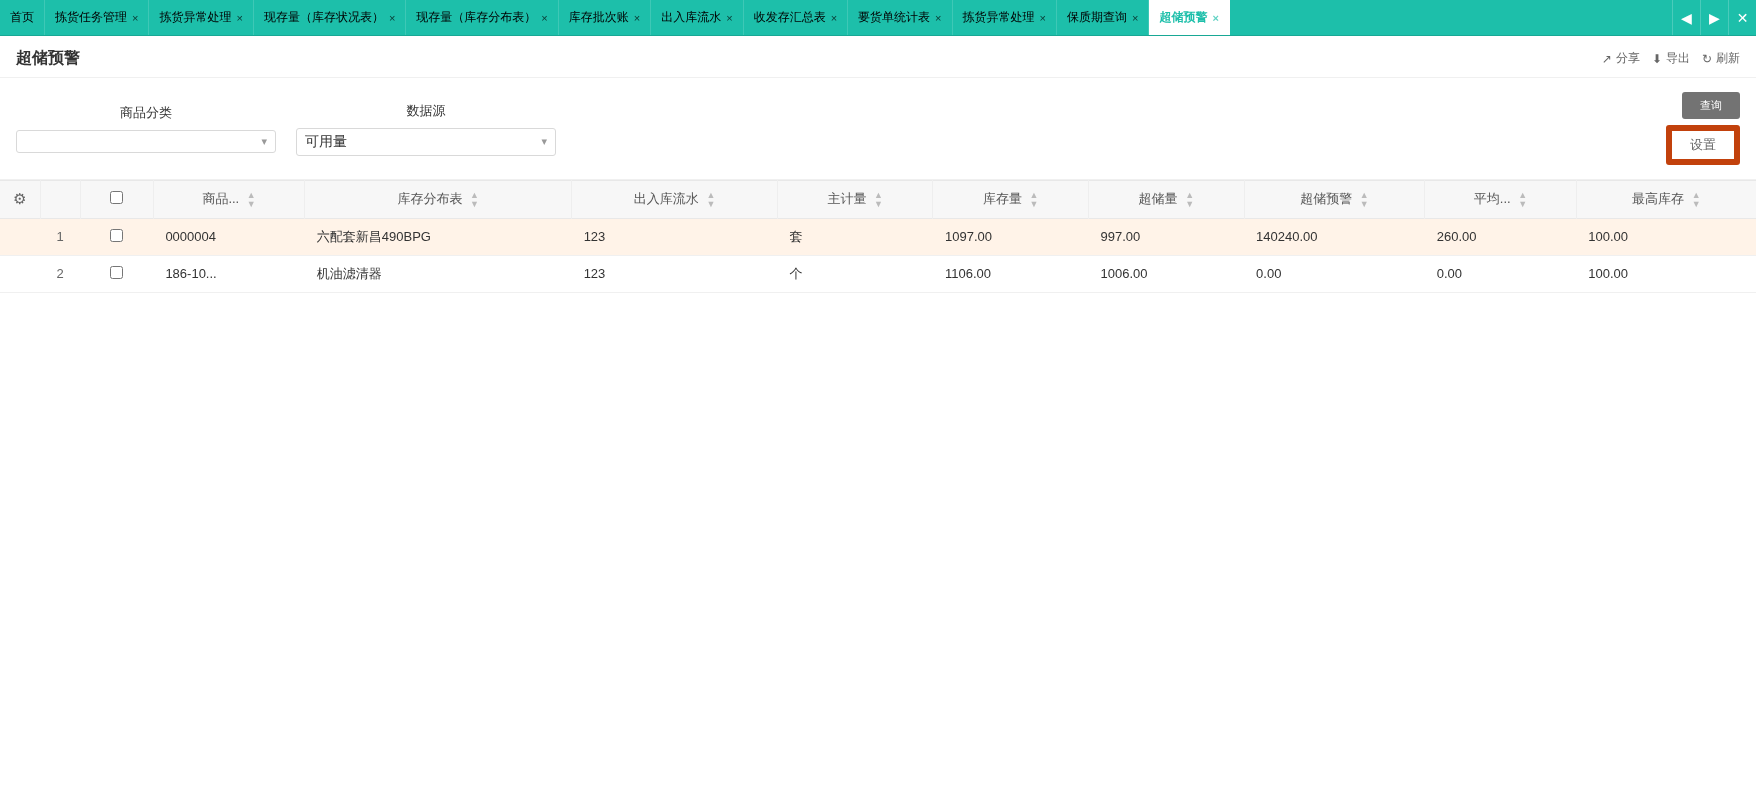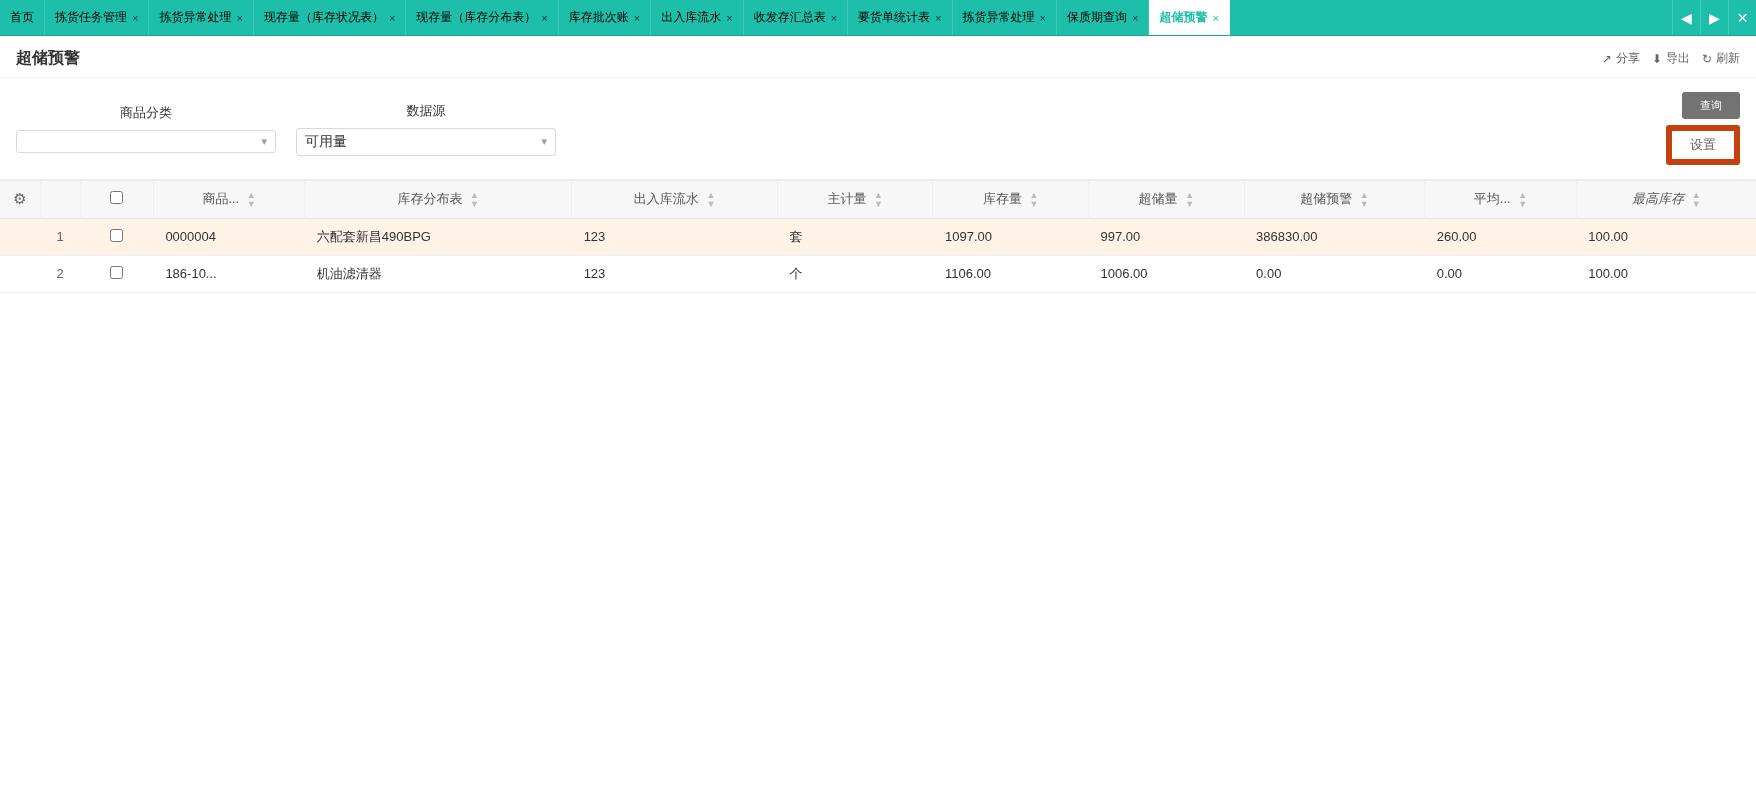--- a/index.html
+++ b/index.html
@@ -164,21 +164,21 @@
       border-bottom: 1px solid #e8e8e8;
     }
     thead th {
       padding: 9px 12px;
       text-align: center;
       color: #555;
       font-weight: 500;
       white-space: nowrap;
       border-right: 1px solid #eee;
     }
-    thead th:last-child { border-right: none; font-style: italic; }
+    thead th:last-child { border-right: none; }
     thead th .sort-arrows {
       display: inline-flex;
       flex-direction: column;
       margin-left: 4px;
       font-size: 9px;
       color: #bbb;
       vertical-align: middle;
       line-height: 1;
     }
     tbody tr { border-bottom: 1px solid #f0f0f0; }
@@ -354,21 +354,21 @@
       <tr class="highlighted">
             <td></td>
             <td class="row-num">1</td>
             <td class="checkbox-cell"><input type="checkbox" style=""></td>
             <td>0000004</td>
             <td>六配套新昌490BPG</td>
             <td>123</td>
             <td>套</td>
             <td>1097.00</td>
             <td>997.00</td>
-            <td>386830.00</td>
+            <td>140240.00</td>
             <td>260.00</td>
             <td>100.00</td>
           </tr>
           <tr>
             <td></td>
             <td class="row-num">2</td>
             <td class="checkbox-cell"><input type="checkbox" style=""></td>
             <td>186-10...</td>
             <td>机油滤清器</td>
             <td>123</td>

